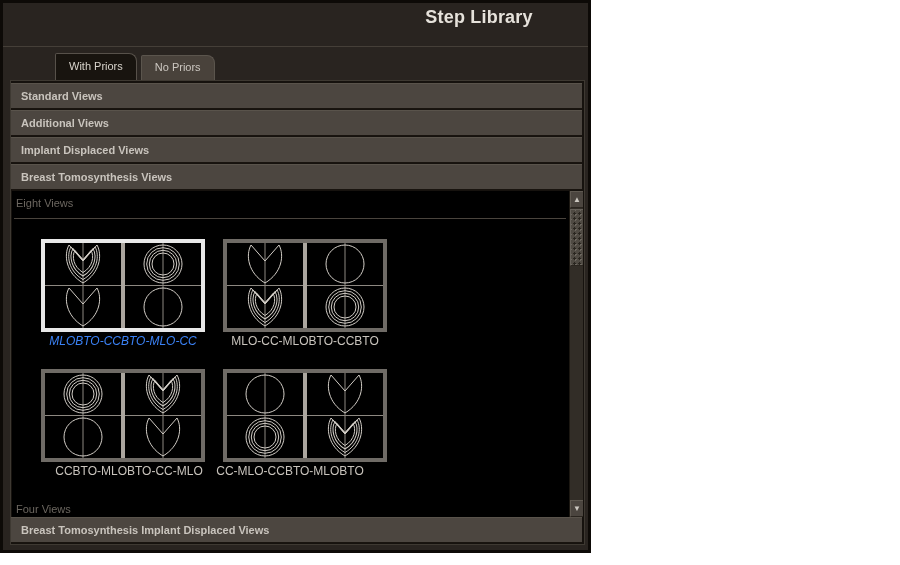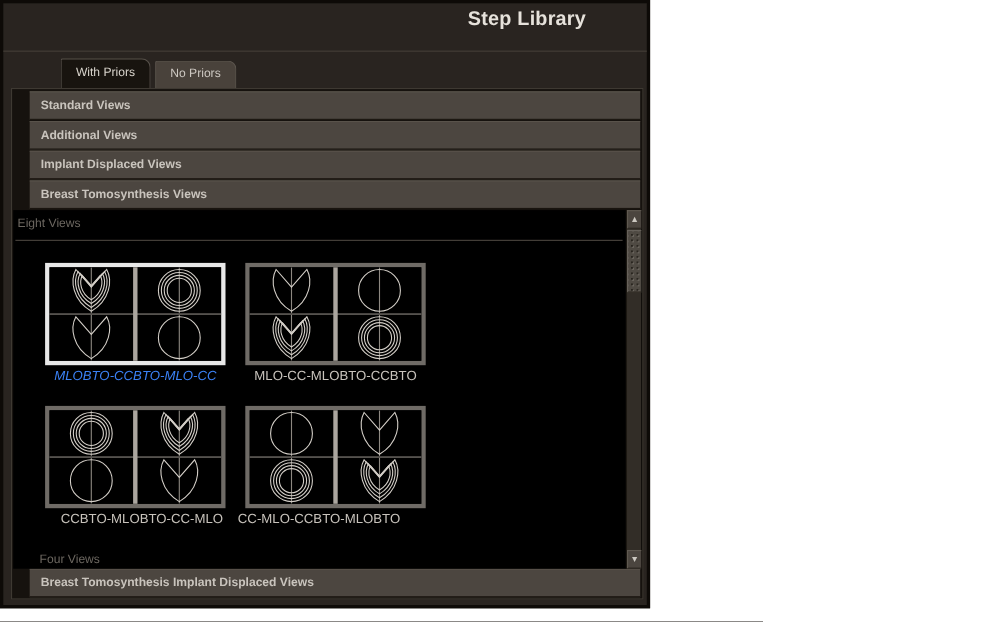--- a/index.html
+++ b/index.html
@@ -35,21 +35,21 @@
     border-color:#57514a;
     margin-left:44px;
   }
   
   .pane{
     box-sizing:border-box;
     position:absolute;left:7px;top:77px;width:575px;height:465px;
     background:#16120e;border:1px solid #3e3932;
   }
   .acc-header{
-    box-sizing:border-box;height:26px;margin:0 2px 1px 16px;
+    box-sizing:border-box;height:26px;margin:0 2px 1px 0;
     background:#4c4640;border-top:1px solid #59534b;border-bottom:1px solid #19140f;
     font-size:11px;font-weight:bold;color:#c9c4bd;line-height:24px;
     padding-left:10px;cursor:default;
   }
   .acc-header.first{margin-top:2px;}
   
   .content{
     position:relative;height:326px;margin:0 1px;
     background:#000000;overflow:hidden;
   }
@@ -266,21 +266,21 @@
                   <path d="M6,1 L20,17 L34,1 C39.5,11 37,29 20,39 C3,29 0.5,11 6,1 Z" fill="none" stroke="#d2cdc6" stroke-width="1.16" transform="translate(20.8,3.0) scale(0.86)"></path>
                   <path d="M6,1 L20,17 L34,1 C39.5,11 37,29 20,39 C3,29 0.5,11 6,1 Z" fill="none" stroke="#d2cdc6" stroke-width="1.39" transform="translate(23.6,4.9) scale(0.72)"></path>
                   <path d="M6,1 L20,17 L34,1 C39.5,11 37,29 20,39 C3,29 0.5,11 6,1 Z" fill="none" stroke="#d2cdc6" stroke-width="1.72" transform="translate(26.4,6.9) scale(0.58)"></path>
                 </svg>
               </div>
             </div>
           </div>
           <div class="tlabel" style="left: 196px; top: 273px;">CC-MLO-CCBTO-MLOBTO</div>
         </div>
 
-      <div class="group-label" style="top:312px;margin-left:20px;">Four Views</div>
+      <div class="group-label" style="top:312px;">Four Views</div>
 
       <div class="scrollbar">
         <div class="sb-btn sb-up"><span>▲</span></div>
         <div class="sb-thumb"></div>
         <div class="sb-btn sb-down"><span>▼</span></div>
       </div>
     </div>
 
     <div class="acc-header">Breast Tomosynthesis Implant Displaced Views</div>
   </div>

